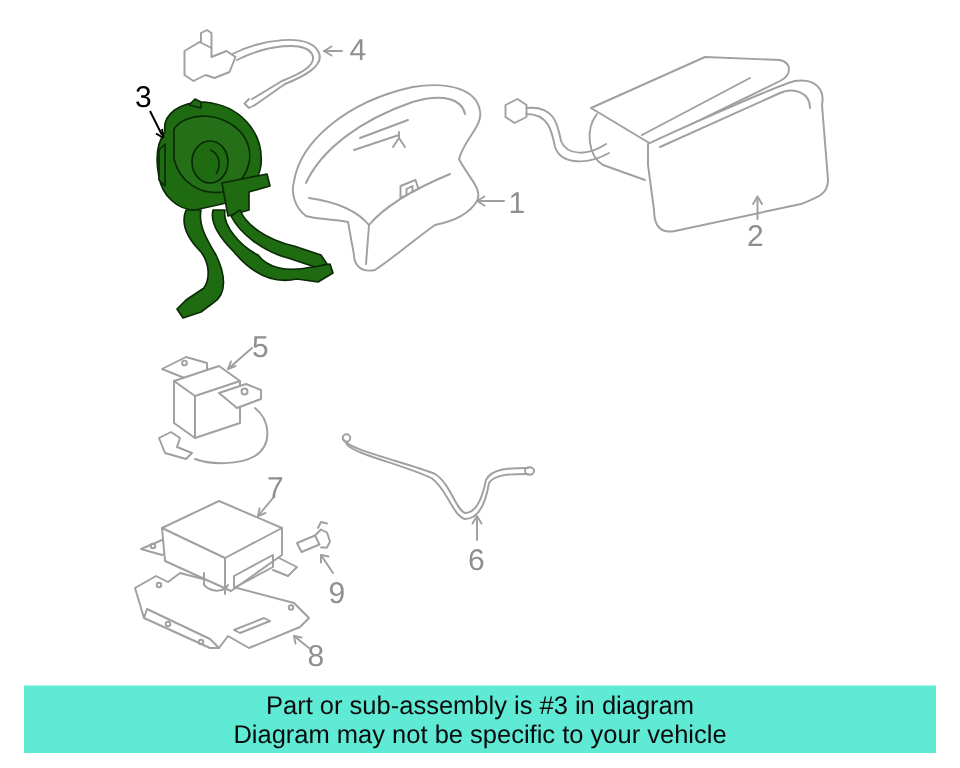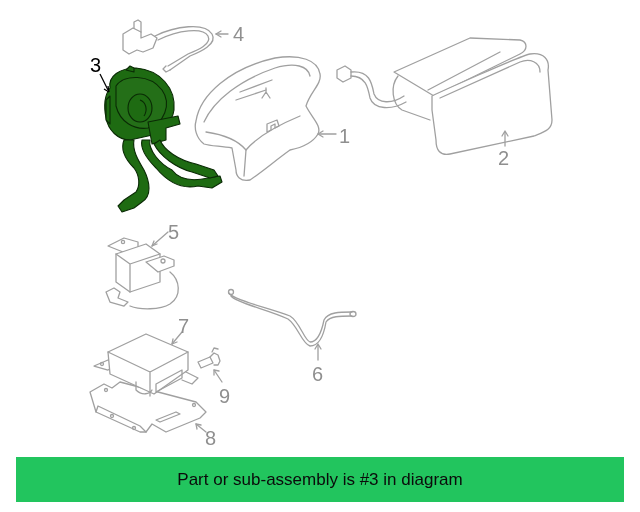--- a/index.html
+++ b/index.html
@@ -1,20 +1,20 @@
 <!DOCTYPE html>
 <html><head>
 <meta charset="utf-8">
 <style>
   html, body { margin:0; padding:0; background:#ffffff; }
   body { width:640px; height:512px; position:relative; overflow:hidden; font-family:"Liberation Sans", sans-serif; }
   #diagram { position:absolute; left:0; top:0; width:640px; height:456px; }
   .callout { position:absolute; font-family:"Liberation Sans", sans-serif; font-size:20px; line-height:20px; color:#8f8f8f; }
   .callout.active { color:#000000; }
-  #banner { position:absolute; left:16px; top:457px; width:608px; height:45px; background:#22c55e; display:flex; flex-direction:column; align-items:center; justify-content:center; }
+  #banner { position:absolute; left:16px; top:457px; width:608px; height:45px; background:#5eead4; display:flex; flex-direction:column; align-items:center; justify-content:center; }
   #banner span { color:#0b0b0b; font-size:17px; line-height:19px; font-family:"Liberation Sans", sans-serif; white-space:nowrap; }
 </style>
 </head>
 <body>
 
 <div id="diagram">
   <svg width="640" height="456" viewBox="0 0 640 456" xmlns="http://www.w3.org/2000/svg">
     <g fill="none" stroke="#a0a0a0" stroke-width="1.3" stroke-linejoin="round" stroke-linecap="round">
 
       <g>
@@ -133,13 +133,14 @@
   <span class="callout" style="left:498px;top:148px;">2</span>
   <span class="callout" style="left:168px;top:222px;">5</span>
   <span class="callout" style="left:312px;top:364px;">6</span>
   <span class="callout" style="left:178px;top:316px;">7</span>
   <span class="callout" style="left:205px;top:428px;">8</span>
   <span class="callout" style="left:219px;top:386px;">9</span>
 </div>
 
 <div id="banner">
   <span>Part or sub-assembly is #3 in diagram</span>
+  <span>Diagram may not be specific to your vehicle</span>
 </div>
 
 </body></html>

